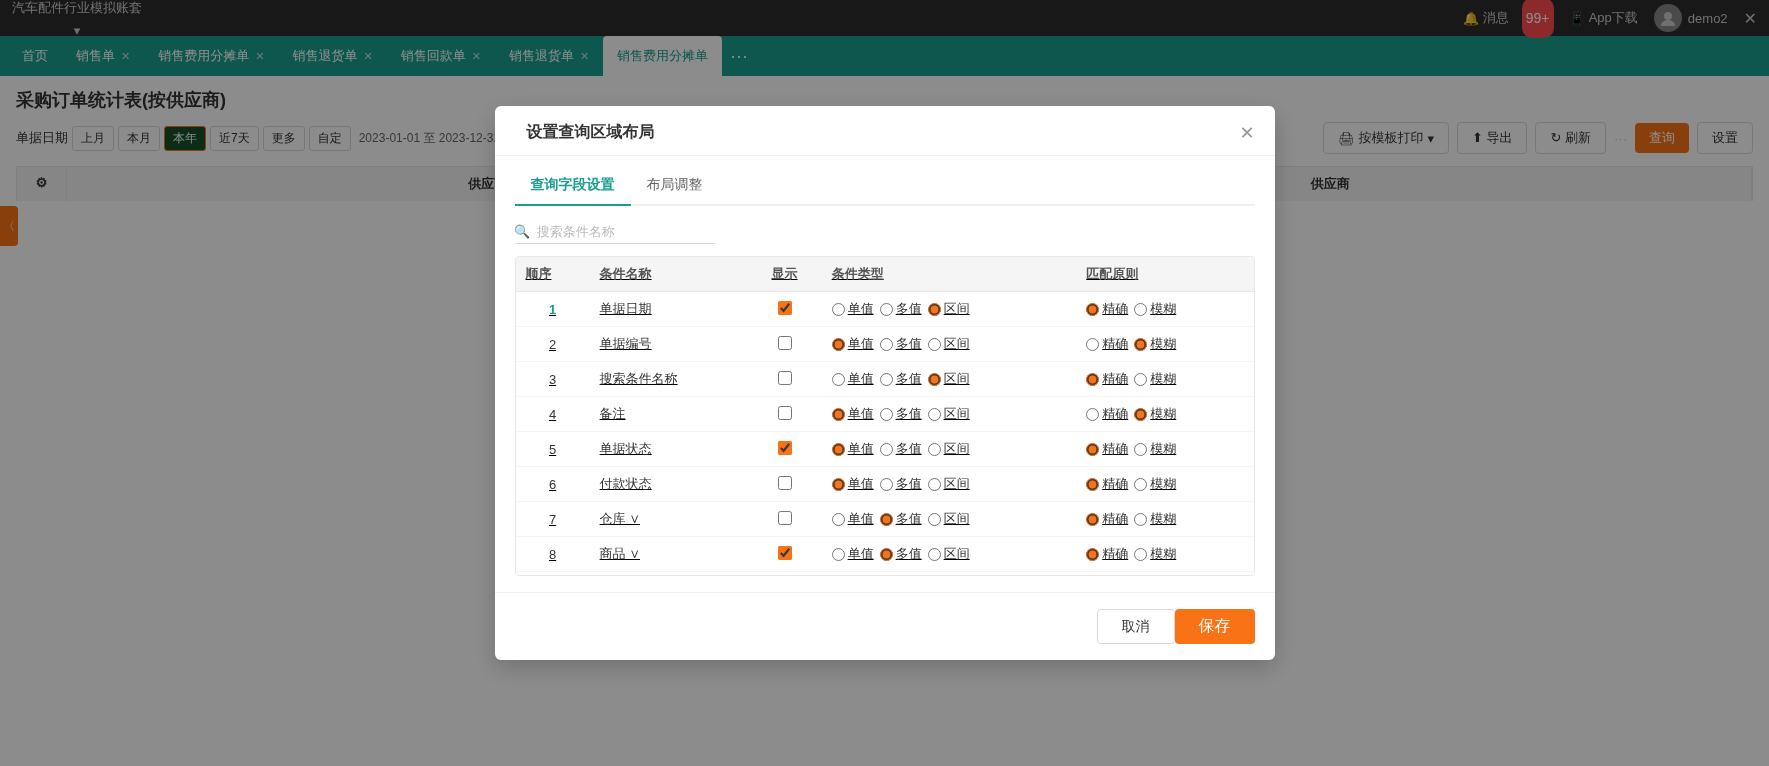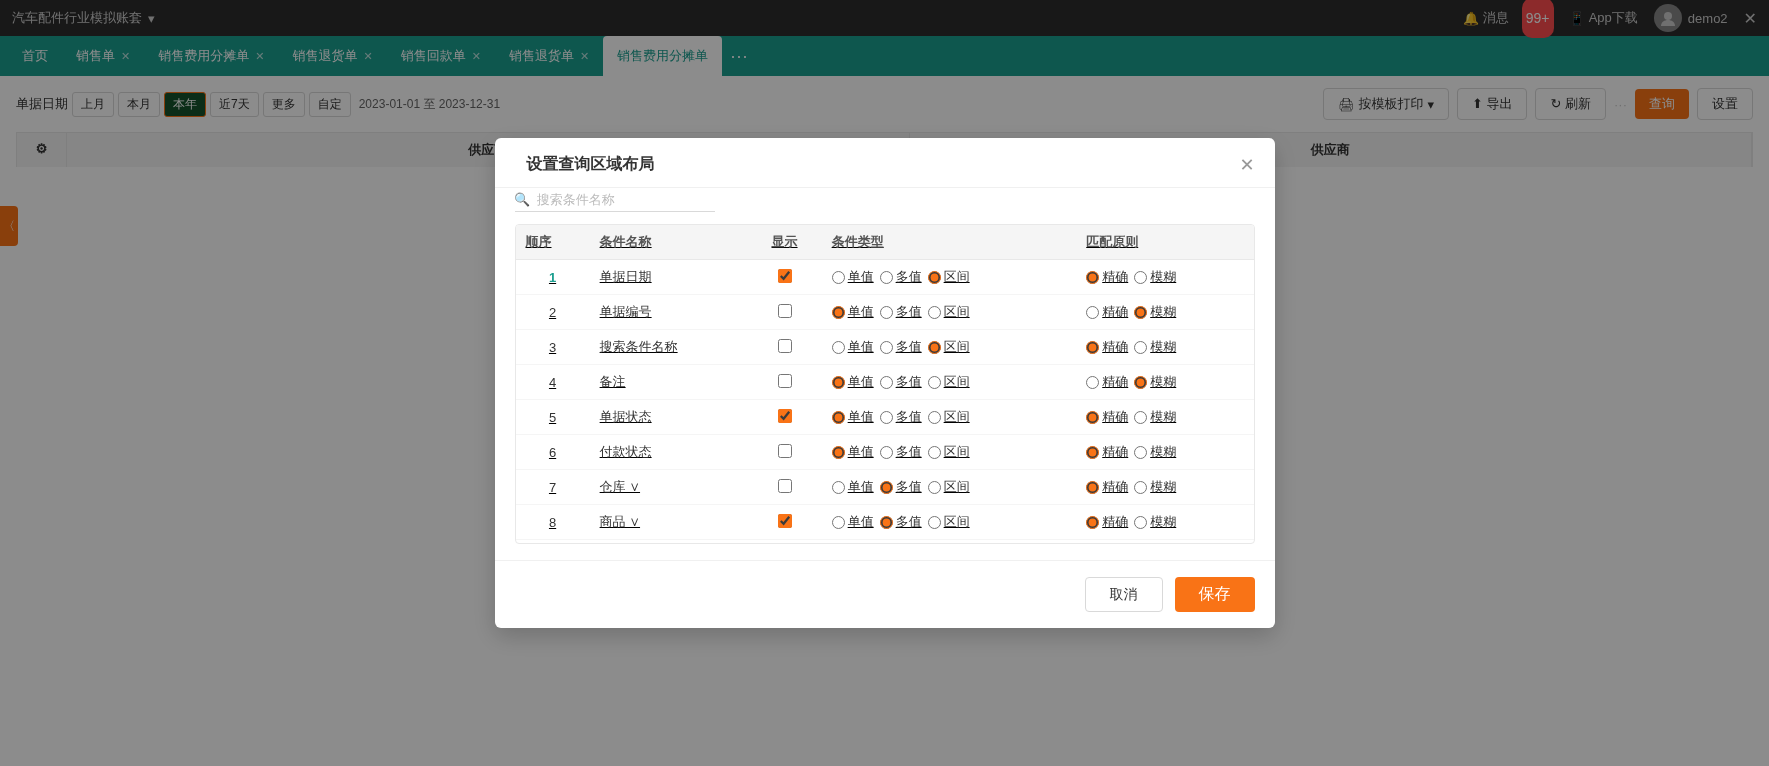--- a/index.html
+++ b/index.html
@@ -8,21 +8,21 @@
     
     .top-bar {
       background: #2d2d2d;
       color: #fff;
       height: 36px;
       display: flex;
       align-items: center;
       padding: 0 12px;
       justify-content: space-between;
     }
-    .top-bar-left { font-size: 13px; color: #ccc; display: flex; align-items: center; gap: 6px; }
+    .top-bar-left { font-size: 13px; color: #ccc; display: flex; align-items: center; gap: 6px; flex-direction: column; }
     .top-bar-right { display: flex; align-items: center; gap: 16px; font-size: 13px; color: #ccc; }
     .notification-badge {
       background: #ff4d4f;
       color: white;
       border-radius: 10px;
       font-size: 14px;
       padding: 12px 4px;
       margin-left: 10px;
     }
     .avatar-circle {
@@ -266,21 +266,20 @@
       overflow-y: auto;
       border: 1px solid #e8e8e8;
       border-radius: 4px;
       text-decoration: underline;
     }
 
     .modal-footer {
       padding: 16px 20px;
       display: flex;
       justify-content: flex-end;
-      gap: 12px;
       border-top: 1px solid #f0f0f0;
     }
     .btn-cancel {
       background: #fff;
       color: #333;
       border: 1px solid #d9d9d9;
       border-radius: 4px;
       padding: 7px 24px;
       cursor: pointer;
       font-size: 14px;
@@ -365,20 +364,21 @@
   </div>
   <div class="nav-tab active">
     <span>销售费用分摊单</span>
   </div>
   <div class="nav-tab-more">···</div>
 </div>
 
 <div class="content-area">
   <div class="sidebar-toggle">〈</div>
 
+  <div class="page-title">采购订单统计表(按供应商)</div>
 
   <div class="toolbar">
     <div class="date-filter">
       <span style="font-size:13px;color:#333;">单据日期</span>
       <button class="date-btn">上月</button>
       <button class="date-btn">本月</button>
       <button class="date-btn active">本年</button>
       <button class="date-btn">近7天</button>
       <button class="date-btn">更多</button>
       <button class="date-btn">自定</button>
@@ -416,20 +416,24 @@
 <div class="modal-overlay">
   <div class="modal">
 
     <div class="modal-header">
       <span class="modal-title">设置查询区域布局</span>
       <button class="modal-close">✕</button>
     </div>
 
     <div class="modal-body">
 
+      <div class="modal-tabs">
+        <div class="modal-tab active">查询字段设置</div>
+        <div class="modal-tab">布局调整</div>
+      </div>
 
       <div class="modal-search">
         <span class="search-icon-span">🔍</span>
         <input type="text" placeholder="搜索条件名称" style="">
       </div>
 
       <div class="modal-table-wrap">
         <table class="modal-table">
           <thead>
             <tr>

